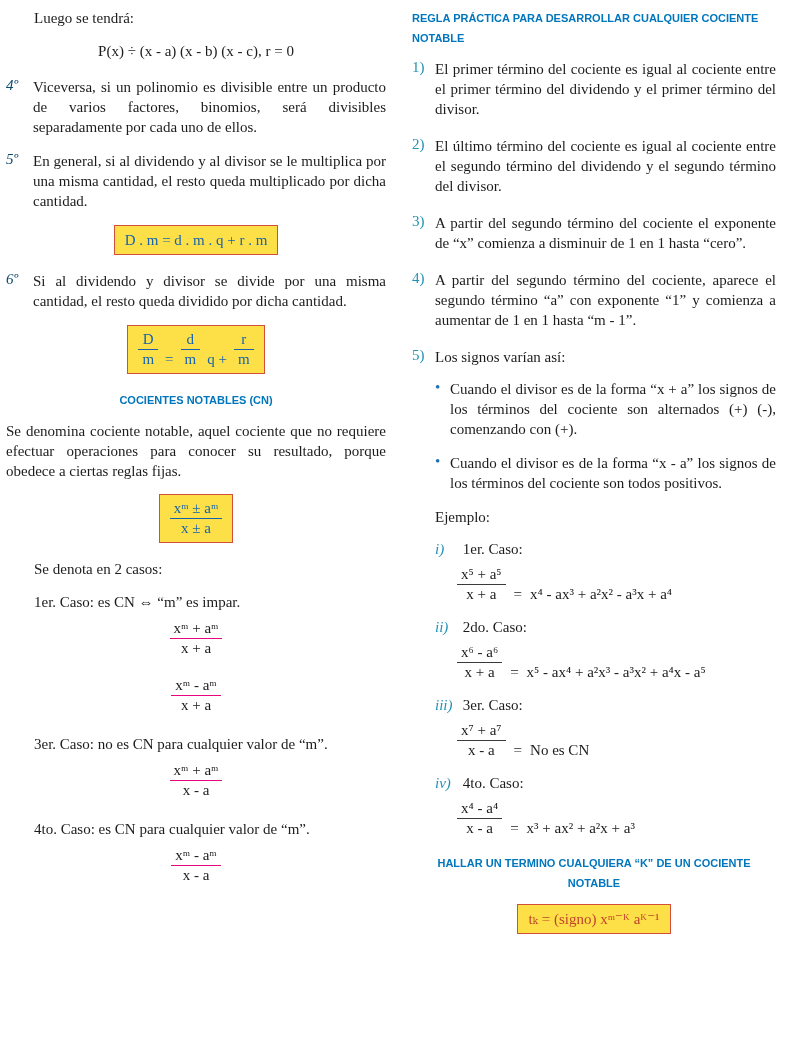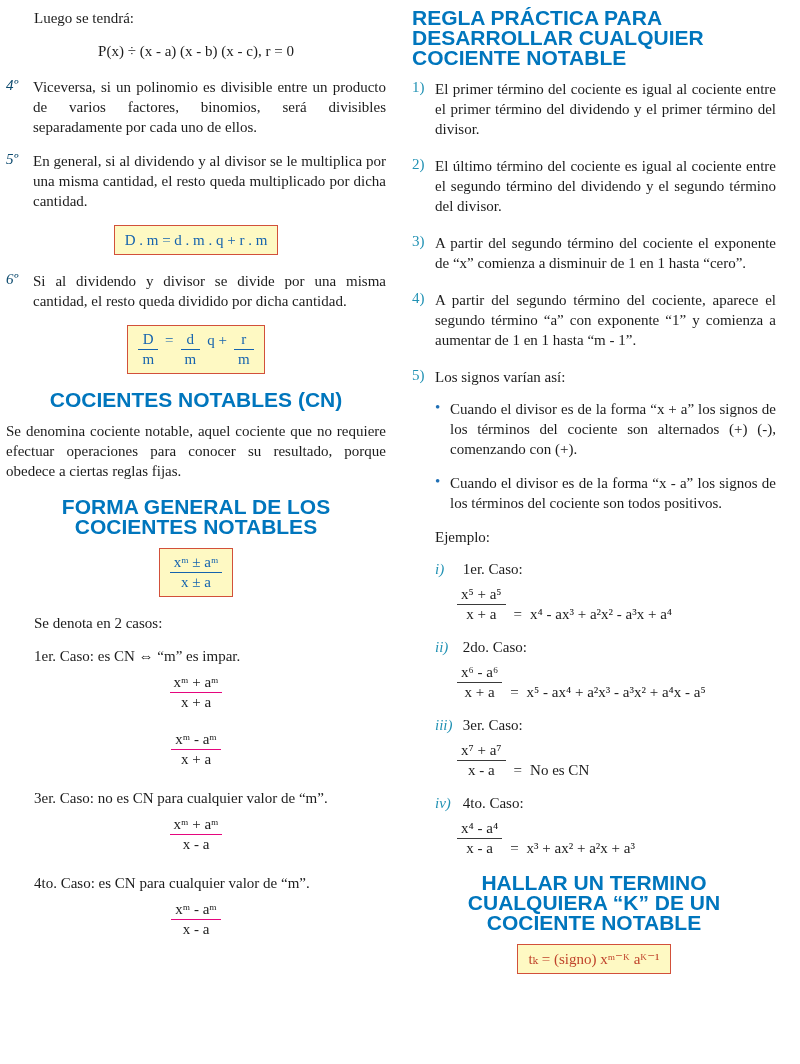--- a/index.html
+++ b/index.html
@@ -12,43 +12,43 @@
   .col{width:380px;flex:0 0 auto;}
   .col.right{width:364px;}
 
   p{margin:0;}
   .body{ text-align:justify;line-height:20px;margin-bottom:13px;}
   .ind1{margin-left:28px;}
   .center{text-align:center;}
 
   .heading{
     font-family:"Liberation Sans","DejaVu Sans",sans-serif;
-    font-weight:bold;color:#0076BD;font-size:21px;line-height:20px;
+    font-weight:bold;color:#0076BD;font-size:11px;line-height:20px;
     margin:6px 0 11px 0;text-align:left;
   }
   .heading.mt{margin-top:16px;text-align:center;}
 
   .list-item{display:flex;margin-bottom:14px;}
   .list-item .marker{flex:0 0 27px;color:#0c4a6e;font-style:italic;}
   .list-item .item-text{flex:1;text-align:justify;line-height:20px;}
 
   .rule-item{display:flex;margin-bottom:17px;}
   .rule-item .marker{flex:0 0 23px;color:#2292B4;}
   .rule-item .item-text{flex:1;text-align:justify;line-height:20px;}
 
   .bullet-item{display:flex;margin:0 0 14px 23px;}
   .bullet-item .bullet{flex:0 0 15px;color:#1F6FB5;}
   .bullet-item .item-text{flex:1;text-align:justify;line-height:20px;}
 
   .pformula{line-height:20px;margin:6px 0 16px 0;}
 
   .fbox-wrap{text-align:center;margin:4px 0 16px 0;}
   .fbox{
-    display:inline-flex;align-items:flex-start;gap:7px;
-    background:#fef9c3;border:1.5px solid #D2503A;
+    display:inline-flex;align-items:flex-end;gap:7px;
+    background:#fde047;border:1.5px solid #D2503A;
     padding:5px 10px;color:#1563AE;line-height:18px;
   }
   .fbox.tk{color:#C0442C;}
 
   .frac{display:inline-block;text-align:center;vertical-align:middle;line-height:17px;}
   .frac .num{display:block;padding:0 4px 1px 4px;}
   .frac .den{display:block;border-top:1.5px solid #3a3a3a;padding:1px 4px 0 4px;}
   .frac.blue .den{border-top-color:#1563AE;}
   .frac.pink .den{border-top-color:#E5067E;}
   .frac.dark .den{border-top-color:#3a3a3a;}
@@ -111,21 +111,20 @@
           <span class="num">r</span>
           <span class="den">m</span>
         </span>
       </span>
     </div>
 
     <h2 class="heading mt">COCIENTES NOTABLES (CN)</h2>
 
     <p class="body">Se denomina cociente notable, aquel cociente que no requiere efectuar operaciones para conocer su resultado, porque obedece a ciertas reglas fijas.</p>
 
-    <h2 class="heading mt">FORMA GENERAL DE LOS COCIENTES NOTABLES</h2>
 
     <div class="fbox-wrap">
       <span class="fbox">
         <span class="frac blue">
           <span class="num">xᵐ ± aᵐ</span>
           <span class="den">x ± a</span>
         </span>
       </span>
     </div>
 

